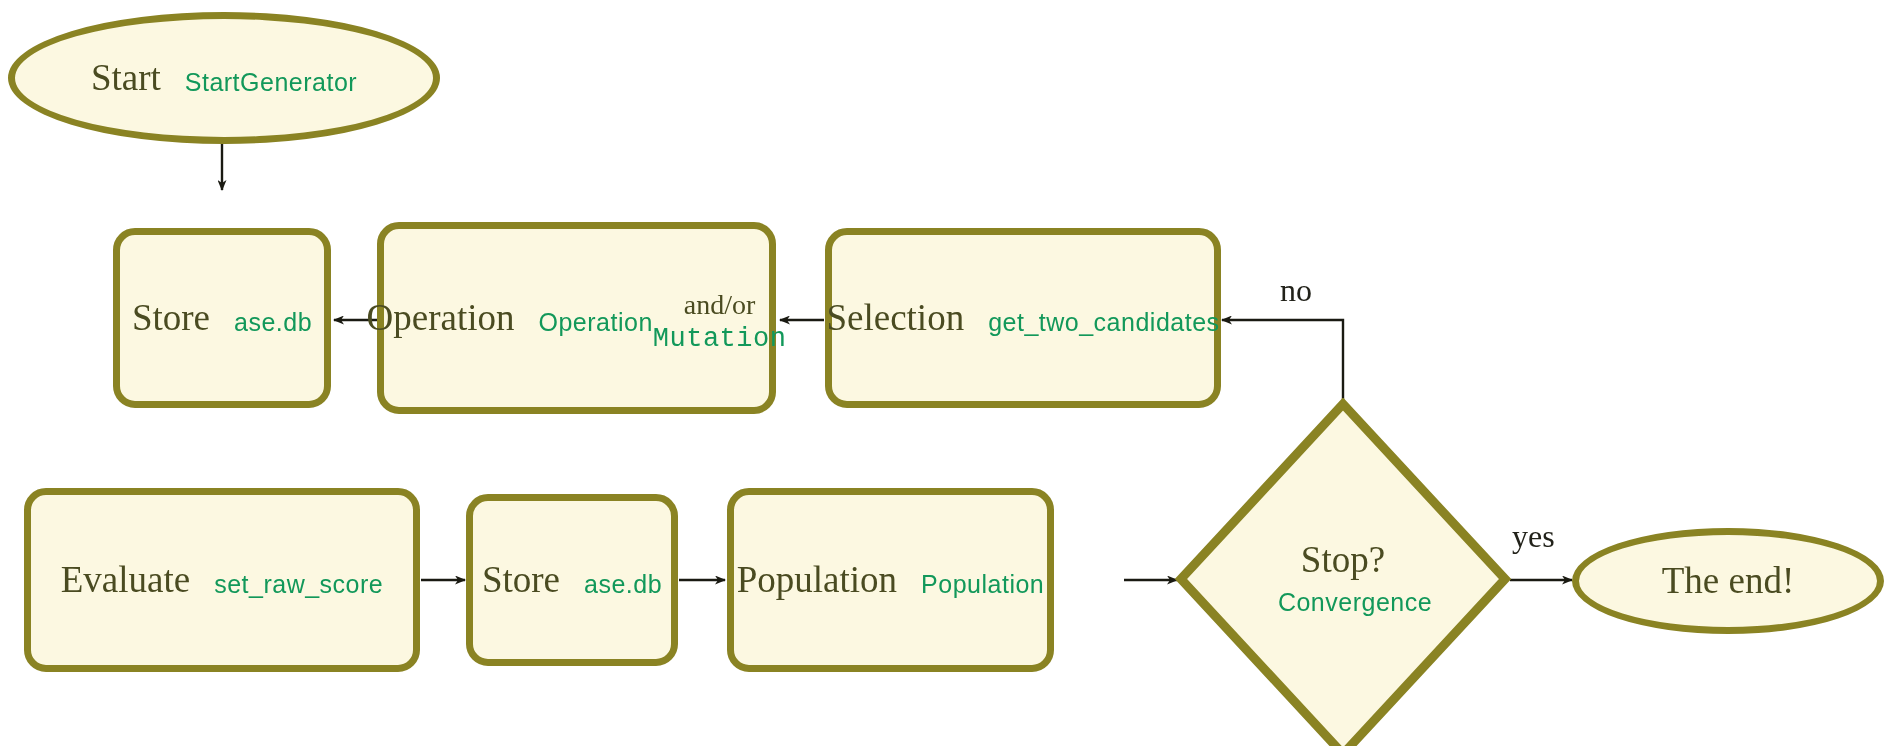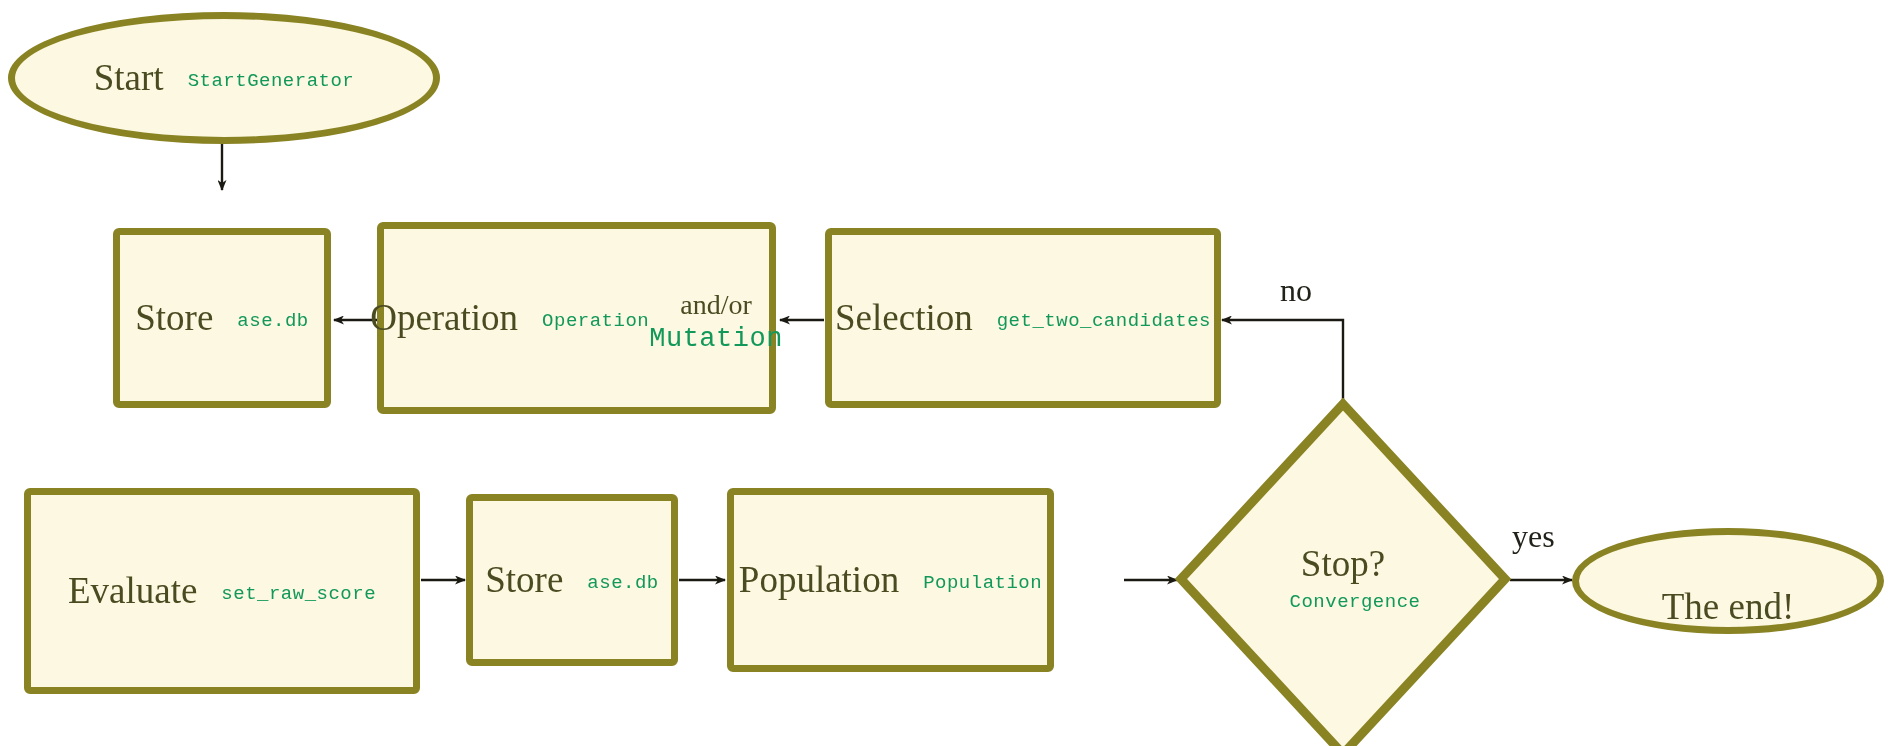--- a/index.html
+++ b/index.html
@@ -4,23 +4,23 @@
 <style>
   html,body{margin:0;padding:0;background:#ffffff;}
   body{width:1888px;height:746px;position:relative;overflow:hidden;
        font-family:"Liberation Serif", serif;}
   #canvas{position:absolute;left:0;top:0;width:1888px;height:746px;}
   svg.lines{position:absolute;left:0;top:0;width:1888px;height:746px;pointer-events:none;}
 
   .node{position:absolute;box-sizing:border-box;display:flex;flex-direction:row;
         align-items:center;justify-content:center;
         background:#fcf8e1;border:7px solid #8a8323;color:#4a4b21;text-align:center;}
-  .rbox{border-radius:6px;}
+  .rbox{border-radius:22px;}
   .title{font-family:"Liberation Serif", serif;font-size:37px;line-height:1.05;color:#4a4b21;}
-  .code{font-family:Liberation Mono, monospace;font-size:19px;line-height:1.2;color:#12985a;
+  .code{font-family:Liberation Sans, sans-serif;font-size:25px;line-height:1.2;color:#12985a;
         letter-spacing:0.5px;margin-top:7px;margin-left:24px;}
   .mixline{font-family:"Liberation Serif", serif;font-size:28px;color:#4a4b21;margin-top:6px;}
   .mixline .mono{font-family:"Liberation Mono", monospace;font-size:27px;color:#12985a;letter-spacing:0.5px;}
 
   .ellipse{border-radius:50%;}
 
   .diamondwrap{position:absolute;}
   .diamondwrap .dshape{position:absolute;left:0;top:0;width:100%;height:100%;}
   .diamondwrap .dlabel{position:absolute;left:0;top:0;width:100%;height:100%;
       display:flex;flex-direction:column;align-items:center;justify-content:center;text-align:center;}
@@ -72,21 +72,21 @@
     <div class="title">Operation</div>
     <div class="code">Operation</div>
     <div class="mixline"><span>and/or </span><span class="mono">Mutation</span></div>
   </div>
 
   <div class="node rbox" style="left:825px;top:228px;width:396px;height:180px;">
     <div class="title">Selection</div>
     <div class="code">get_two_candidates</div>
   </div>
 
-  <div class="node rbox" style="left:24px;top:488px;width:396px;height:206px;">
+  <div class="node rbox" style="left:24px;top:488px;width:396px;height:184px;">
     <div class="title">Evaluate</div>
     <div class="code">set_raw_score</div>
   </div>
 
   <div class="node rbox" style="left:466px;top:494px;width:212px;height:172px;">
     <div class="title">Store</div>
     <div class="code">ase.db</div>
   </div>
 
   <div class="node rbox" style="left:727px;top:488px;width:327px;height:184px;">
@@ -97,20 +97,20 @@
   <div class="diamondwrap" style="left:1175px;top:398px;width:336px;height:362px;">
     <svg class="dshape" viewBox="0 0 336 362" preserveAspectRatio="none" xmlns="http://www.w3.org/2000/svg">
       <polygon points="168,6 330,181 168,356 6,181" fill="#fcf8e1" stroke="#8a8323" stroke-width="9"></polygon>
     </svg>
     <div class="dlabel">
       <div class="title">Stop?</div>
       <div class="code">Convergence</div>
     </div>
   </div>
 
-  <div class="node ellipse" style="left:1572px;top:528px;width:312px;height:106px;align-items:flex-end;">
+  <div class="node ellipse" style="left:1572px;top:528px;width:312px;height:106px;">
     <div class="title">The end!</div>
   </div>
 
   <div class="edgelabel" style="left:1280px;top:272px;">no</div>
   <div class="edgelabel" style="left:1512px;top:518px;">yes</div>
 
 </div>
 
 </body></html>

